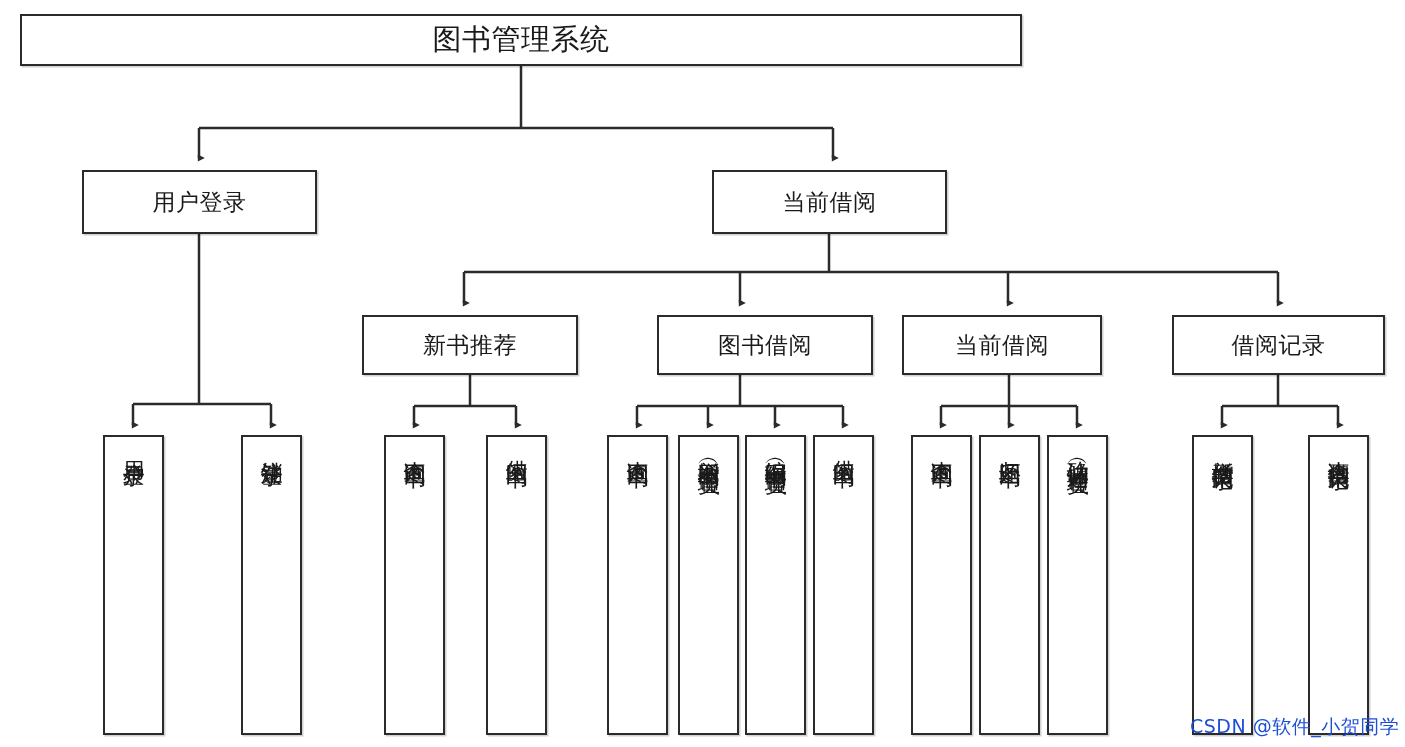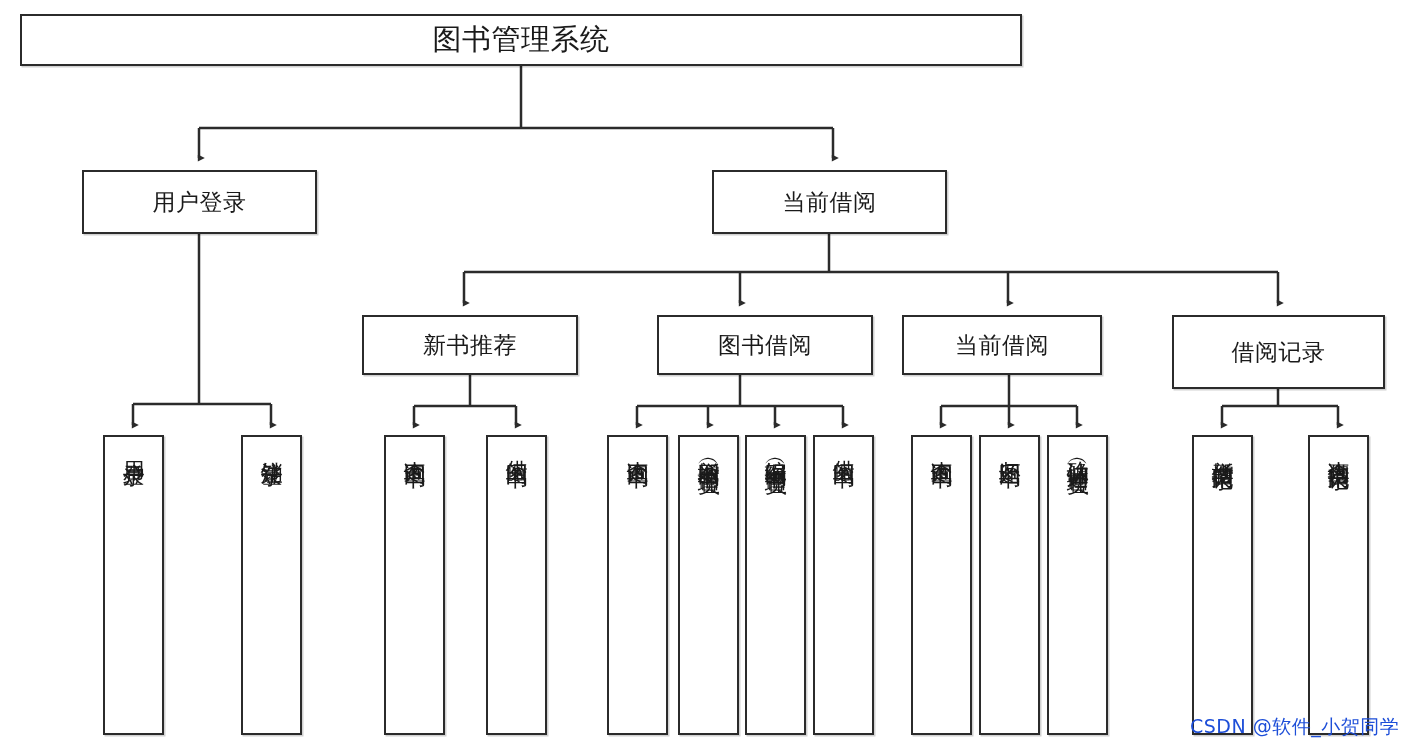--- a/index.html
+++ b/index.html
@@ -141,21 +141,21 @@
 
   <div class="node h" style="left:362px; top:315px; width:216px; height:60px;">
     <span class="label">新书推荐</span>
   </div>
   <div class="node h" style="left:633px; top:315px; width:216px; height:60px;margin-left:24px;">
     <span class="label">图书借阅</span>
   </div>
   <div class="node h" style="left:902px; top:315px; width:200px; height:60px;">
     <span class="label">当前借阅</span>
   </div>
-  <div class="node h" style="left:1172px; top:315px; width:213px; height:74px;">
+  <div class="node h" style="left:1172px; top:315px; width:213px; height:60px;">
     <span class="label">借阅记录</span>
   </div>
 
   <div class="node v" style="left:103px; top:435px; width:61px; height:300px;">
     <span class="label">用户登录</span>
   </div>
   <div class="node v" style="left:241px; top:435px; width:61px; height:300px;">
     <span class="label">注销登录</span>
   </div>
 

